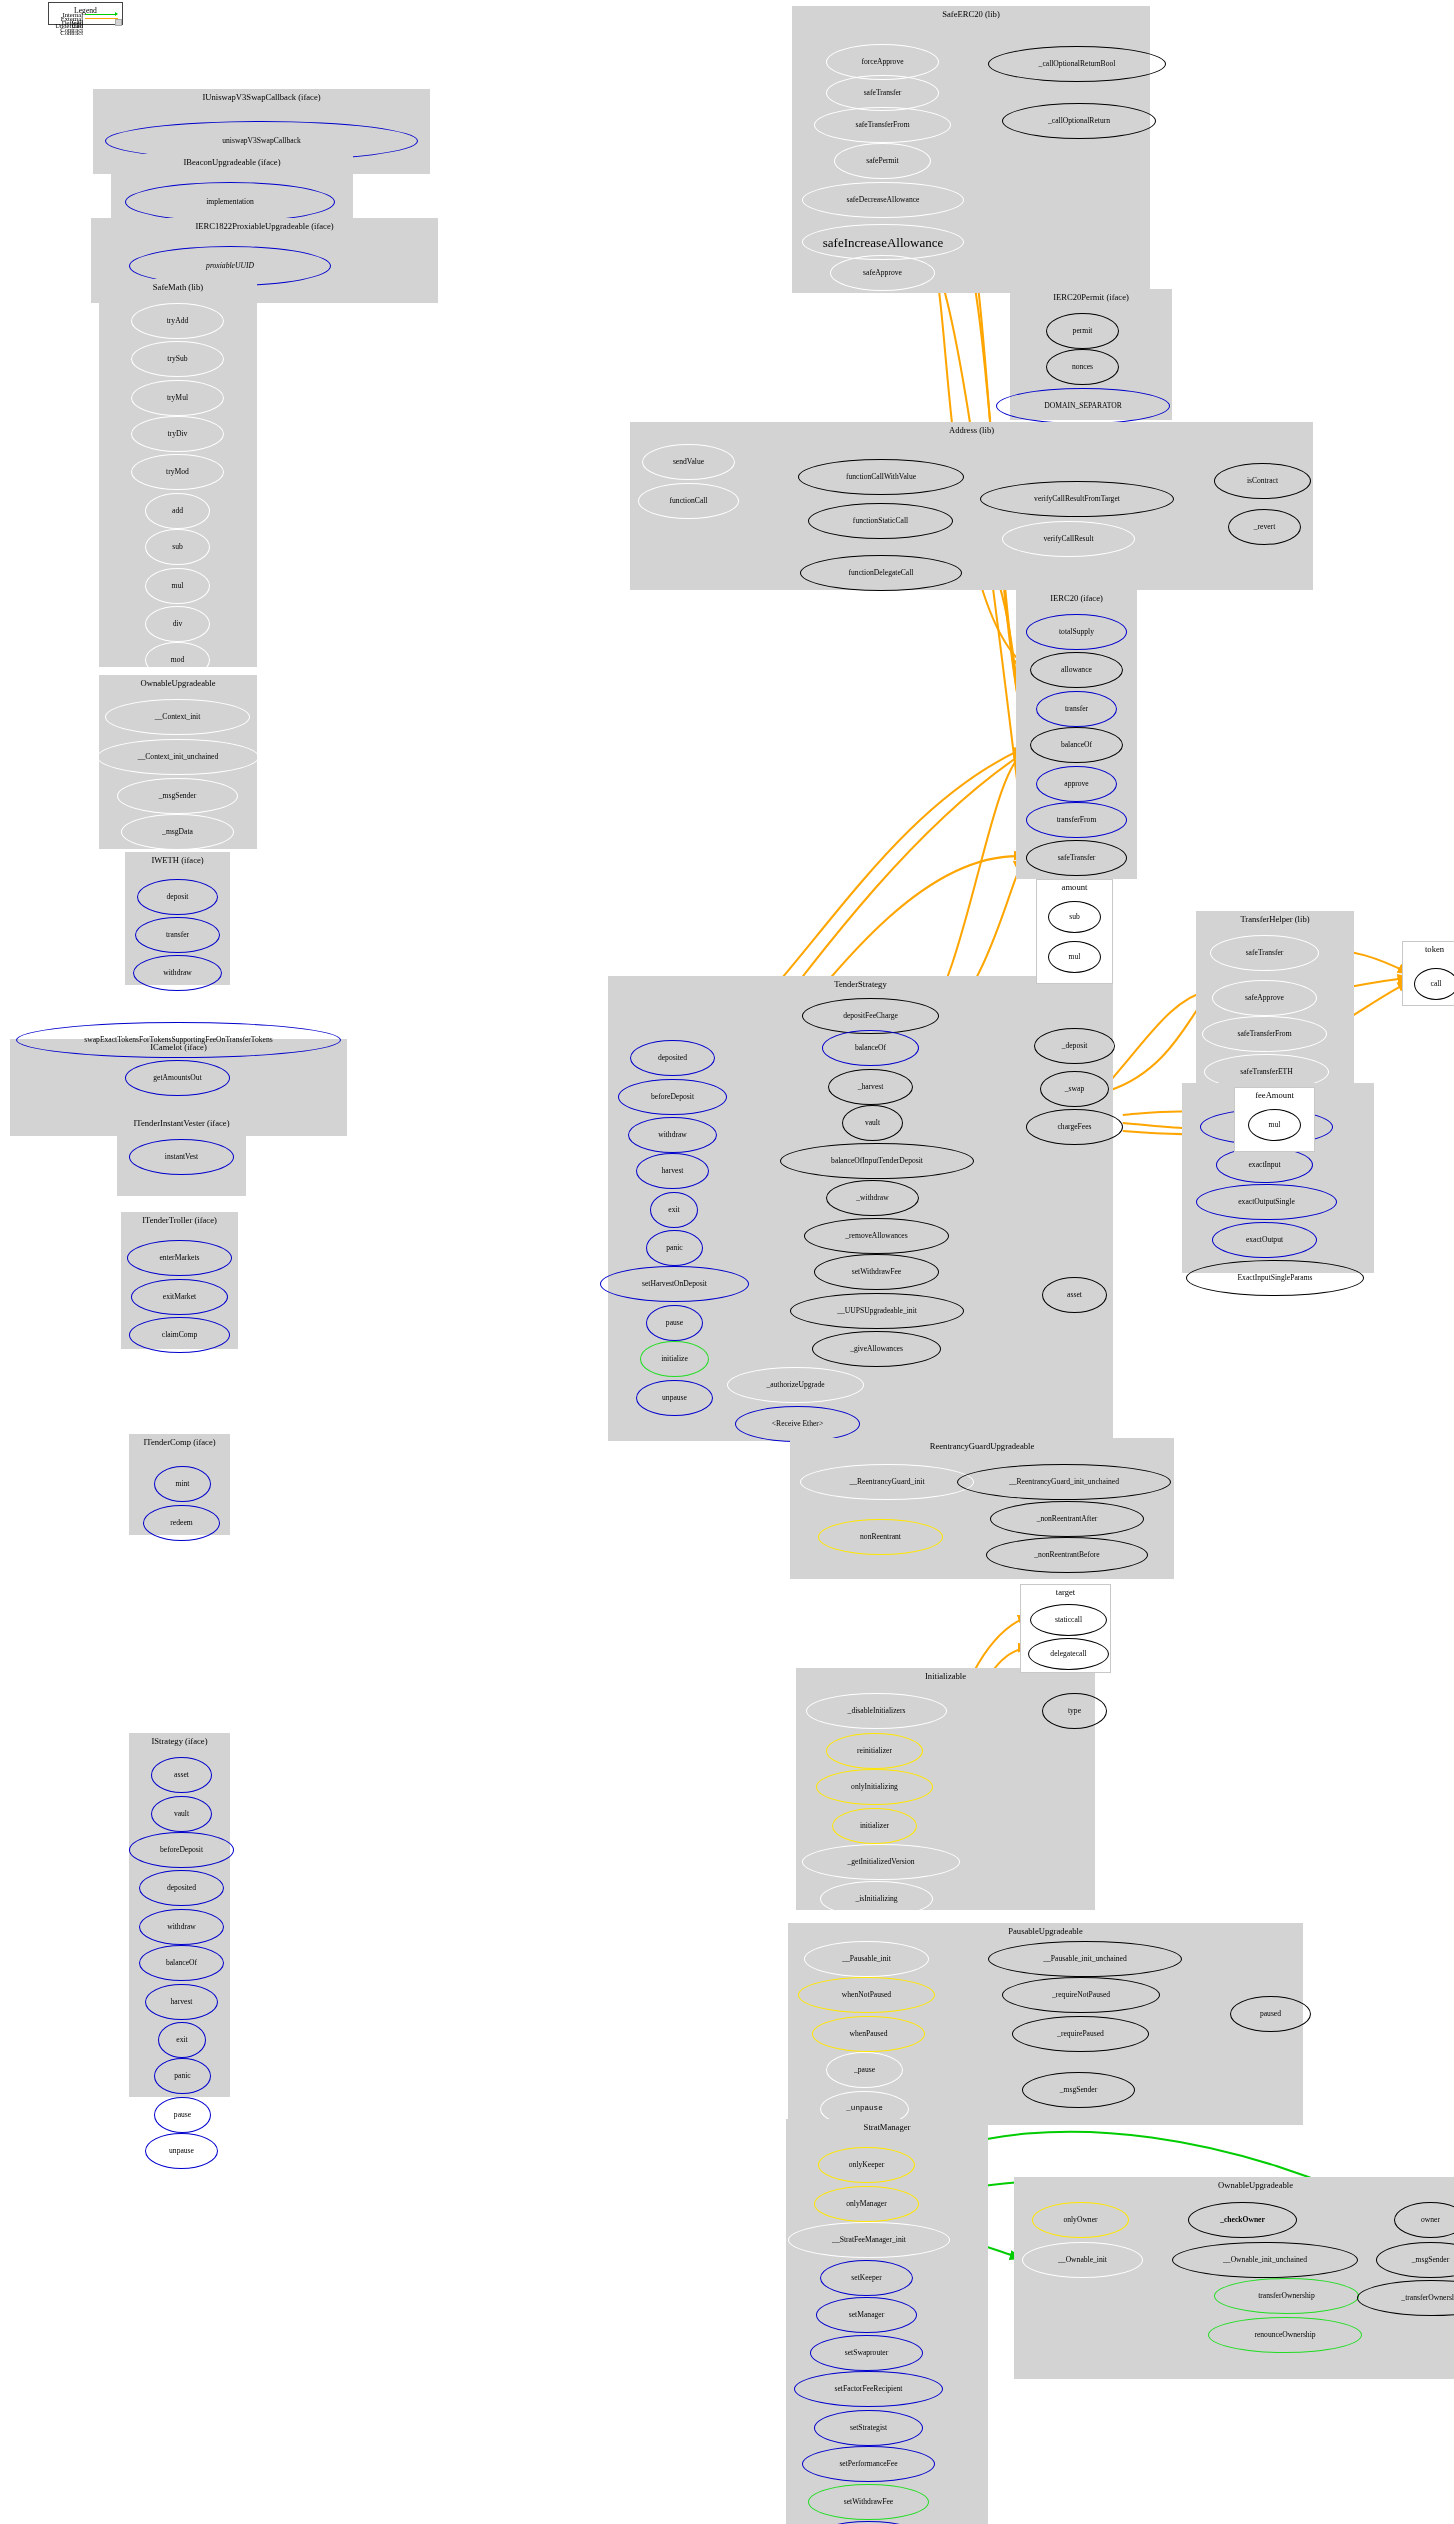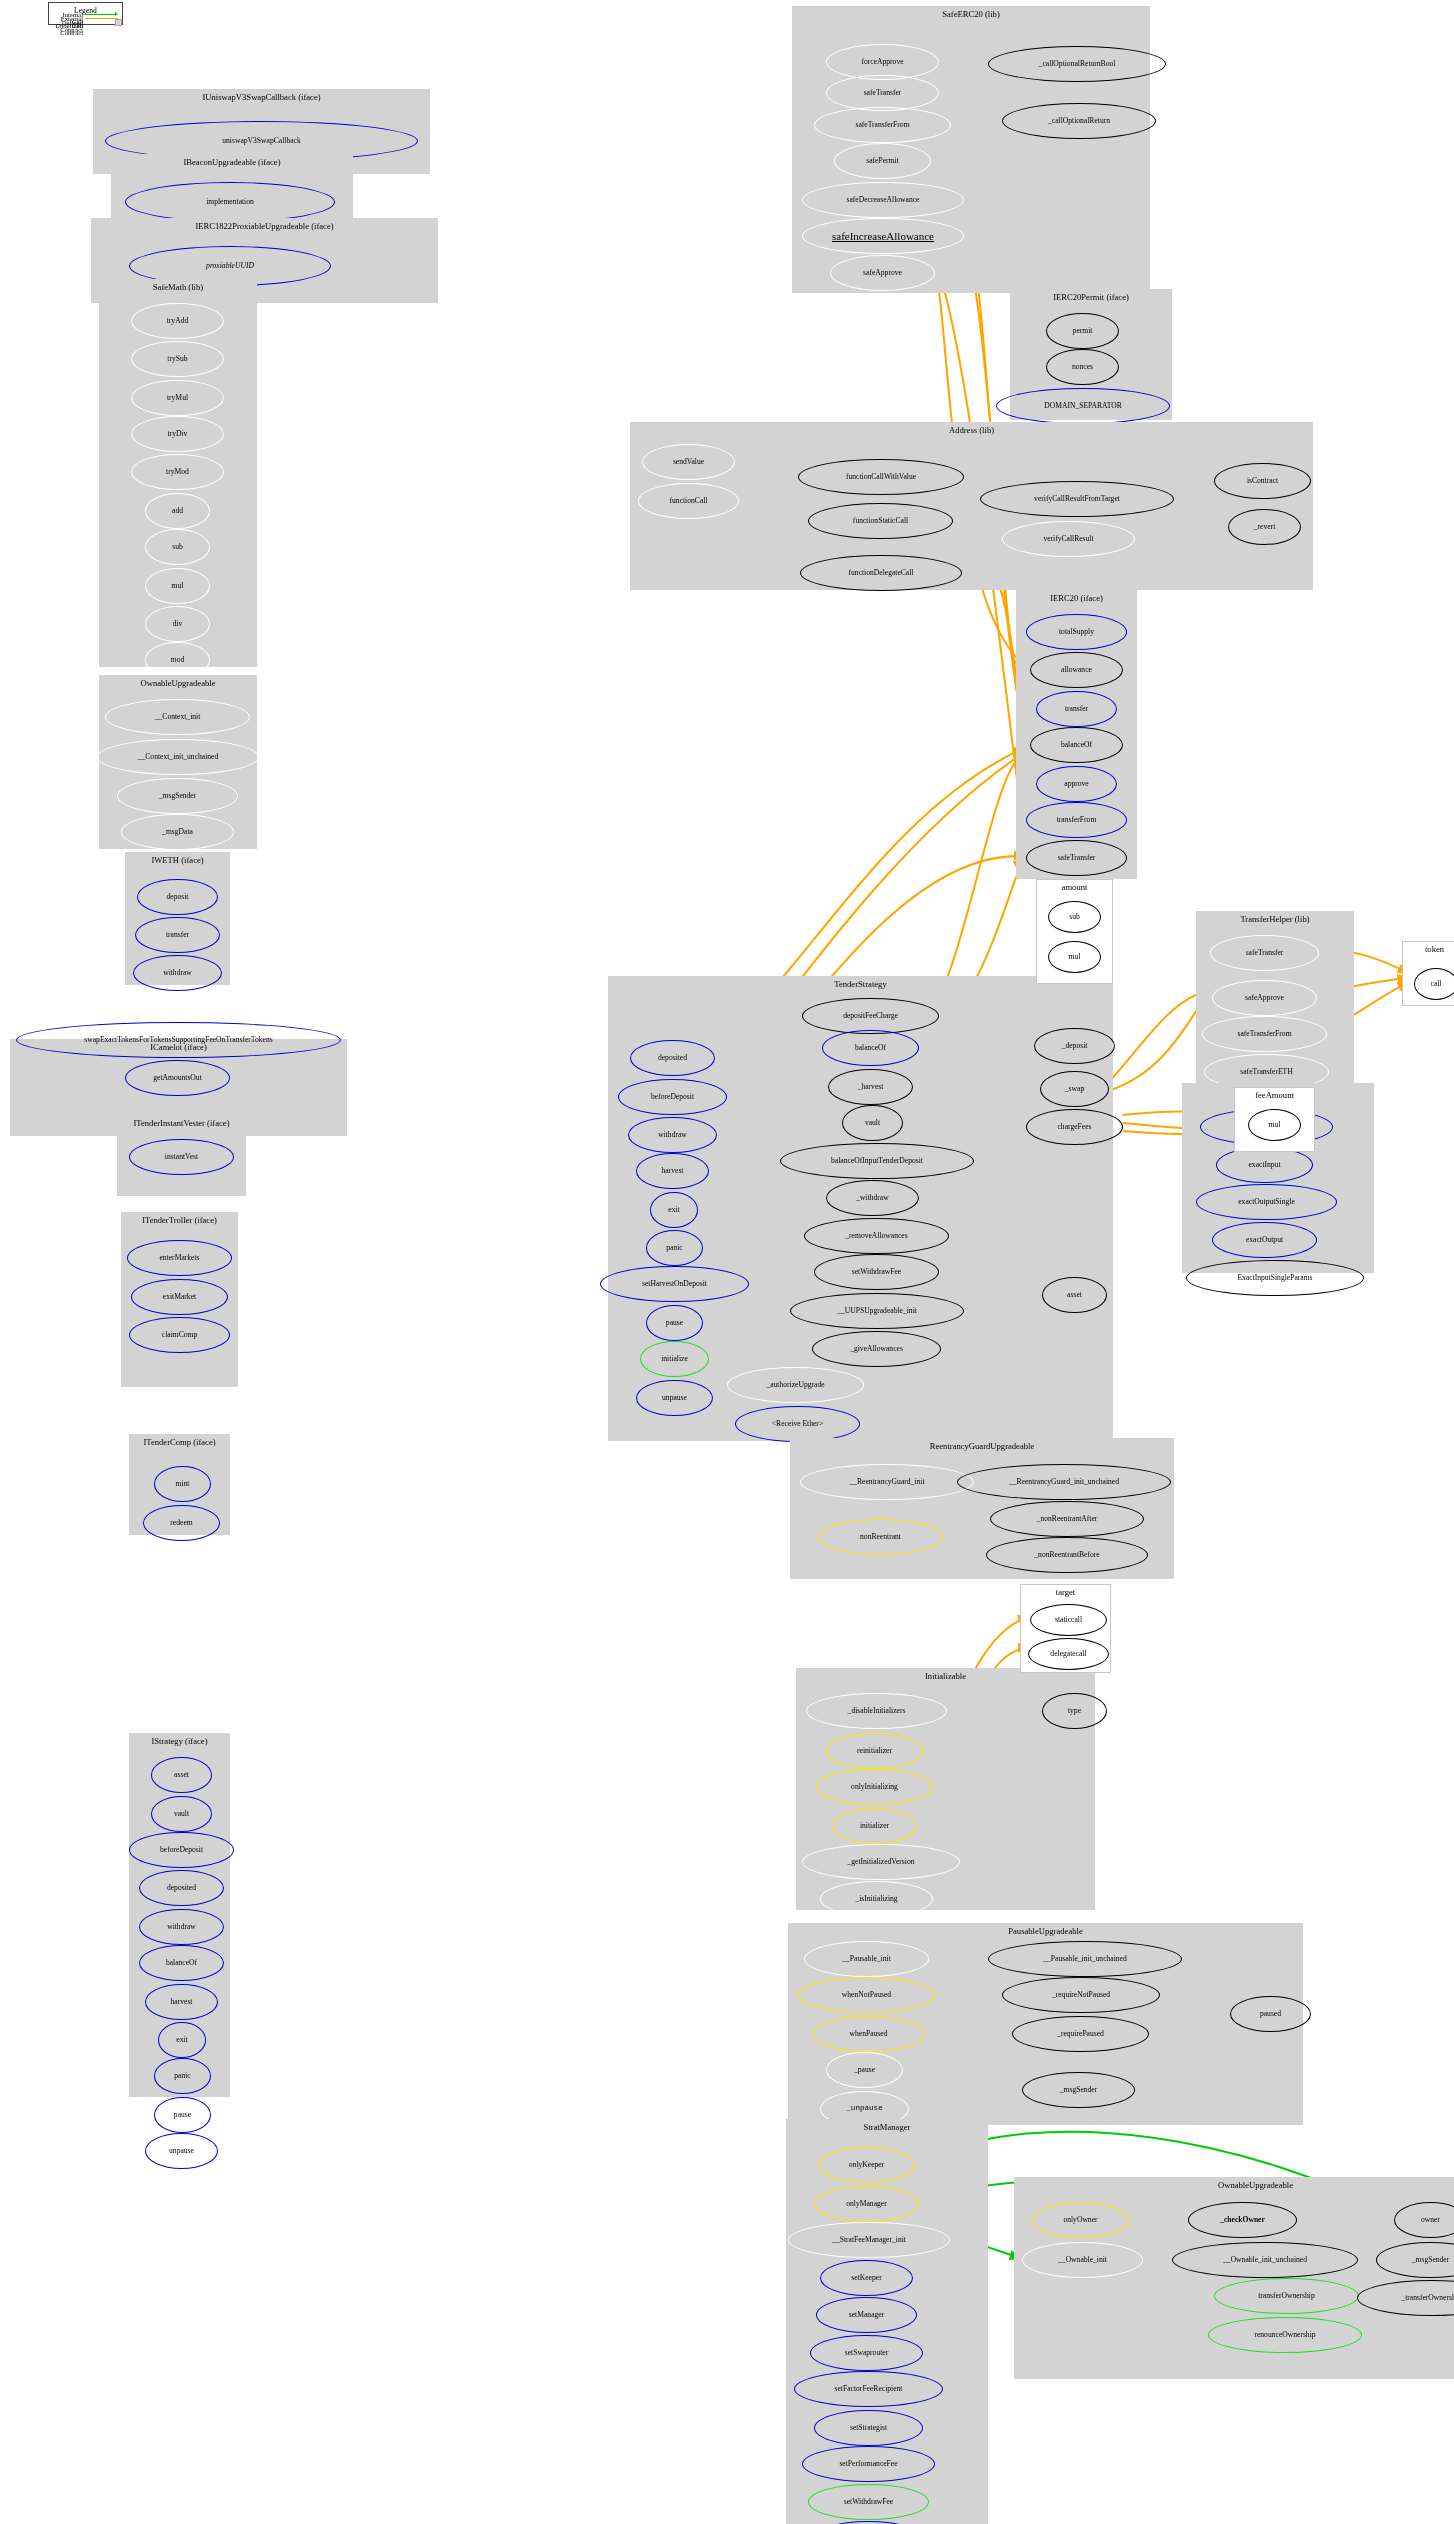--- a/index.html
+++ b/index.html
@@ -225,21 +225,21 @@
       <div class="node n-blue" style="left: 133px; top: 955px; width: 89px; height: 36px; font-size: 7.6px;">withdraw</div>
       <div class="cluster" style="left: 10px; top: 1039px; width: 337px; height: 97px;">
         <div class="cluster-title">ICamelot  (iface)</div>
       </div>
       <div class="node n-blue" style="left: 16px; top: 1022px; width: 325px; height: 36px; font-size: 7.6px;">swapExactTokensForTokensSupportingFeeOnTransferTokens</div>
       <div class="node n-blue" style="left: 125px; top: 1060px; width: 105px; height: 36px; font-size: 7.6px;">getAmountsOut</div>
       <div class="cluster" style="left: 117px; top: 1115px; width: 129px; height: 81px;">
         <div class="cluster-title">ITenderInstantVester  (iface)</div>
       </div>
       <div class="node n-blue" style="left: 129px; top: 1139px; width: 105px; height: 36px; font-size: 7.6px;">instantVest</div>
-      <div class="cluster" style="left: 121px; top: 1212px; width: 117px; height: 175px;">
+      <div class="cluster" style="left: 121px; top: 1212px; width: 117px; height: 137px;">
         <div class="cluster-title">ITenderTroller  (iface)</div>
       </div>
       <div class="node n-blue" style="left: 127px; top: 1240px; width: 105px; height: 36px; font-size: 7.6px;">enterMarkets</div>
       <div class="node n-blue" style="left: 131px; top: 1279px; width: 97px; height: 36px; font-size: 7.6px;">exitMarket</div>
       <div class="node n-blue" style="left: 129px; top: 1317px; width: 101px; height: 36px; font-size: 7.6px;">claimComp</div>
       <div class="cluster" style="left: 129px; top: 1434px; width: 101px; height: 101px;">
         <div class="cluster-title">ITenderComp  (iface)</div>
       </div>
       <div class="node n-blue" style="left: 154px; top: 1466px; width: 57px; height: 36px; font-size: 7.6px; text-align: center;">mint</div>
       <div class="node n-blue" style="left: 143px; top: 1505px; width: 77px; height: 36px; font-size: 7.6px;">redeem</div>
@@ -258,21 +258,21 @@
       <div class="node n-blue" style="left: 154px; top: 2097px; width: 57px; height: 36px; font-size: 7.6px;">pause</div>
       <div class="node n-blue" style="left: 145px; top: 2133px; width: 73px; height: 36px; font-size: 7.6px;">unpause</div>
       <div class="cluster" style="left: 792px; top: 6px; width: 358px; height: 287px;">
         <div class="cluster-title">SafeERC20  (lib)</div>
       </div>
       <div class="node n-white" style="left: 826px; top: 44px; width: 113px; height: 36px; font-size: 7.6px;">forceApprove</div>
       <div class="node n-white" style="left: 826px; top: 75px; width: 113px; height: 36px; font-size: 7.6px;">safeTransfer</div>
       <div class="node n-white" style="left: 814px; top: 107px; width: 137px; height: 36px; font-size: 7.6px;">safeTransferFrom</div>
       <div class="node n-white" style="left: 834px; top: 143px; width: 97px; height: 36px; font-size: 7.6px;">safePermit</div>
       <div class="node n-white" style="left: 802px; top: 182px; width: 162px; height: 36px; font-size: 7.6px;">safeDecreaseAllowance</div>
-      <div class="node n-white" style="left: 802px; top: 218px; width: 162px; height: 36px; font-size: 11px; text-decoration: underline;">safeIncreaseAllowance</div>
+      <div class="node n-white" style="left: 802px; top: 224px; width: 162px; height: 36px; font-size: 13px;">safeIncreaseAllowance</div>
       <div class="node n-white" style="left: 830px; top: 255px; width: 105px; height: 36px; font-size: 7.6px;">safeApprove</div>
       <div class="node n-black" style="left: 988px; top: 46px; width: 178px; height: 36px; font-size: 7.6px;">_callOptionalReturnBool</div>
       <div class="node n-black" style="left: 1002px; top: 103px; width: 154px; height: 36px; font-size: 7.6px;">_callOptionalReturn</div>
       <div class="cluster" style="left: 1010px; top: 289px; width: 162px; height: 131px;">
         <div class="cluster-title">IERC20Permit  (iface)</div>
       </div>
       <div class="node n-black" style="left: 1046px; top: 313px; width: 73px; height: 36px; font-size: 7.6px;">permit</div>
       <div class="node n-black" style="left: 1046px; top: 349px; width: 73px; height: 36px; font-size: 7.6px;">nonces</div>
       <div class="node n-blue" style="left: 996px; top: 388px; width: 174px; height: 36px; font-size: 7.6px;">DOMAIN_SEPARATOR</div>
       <div class="cluster" style="left: 630px; top: 422px; width: 683px; height: 168px;">

